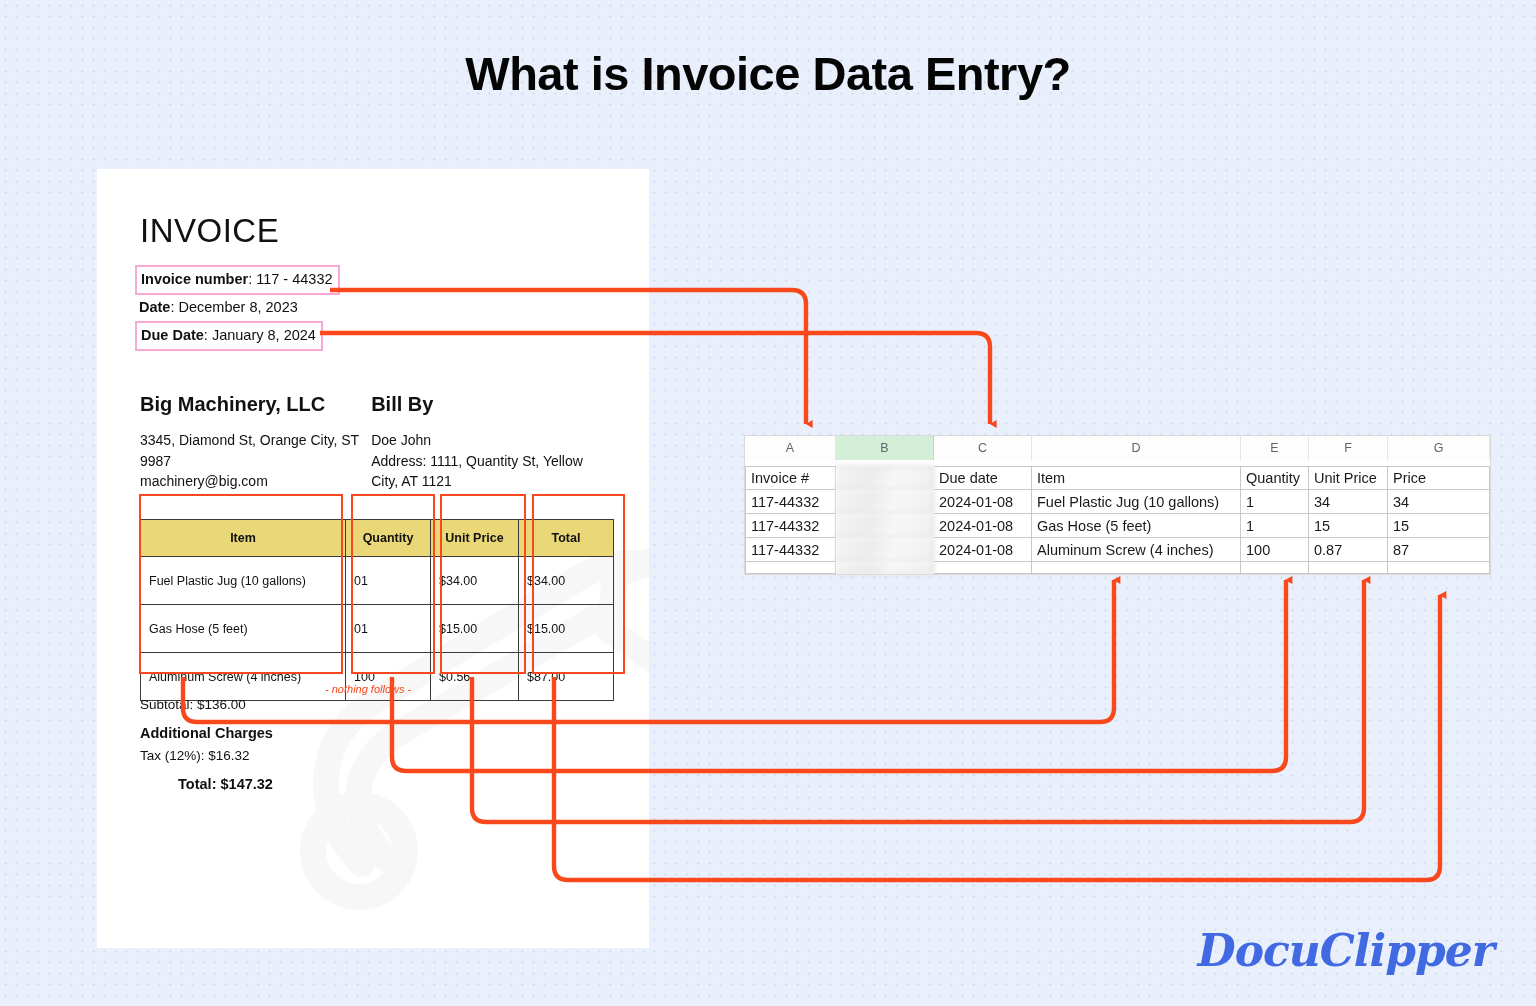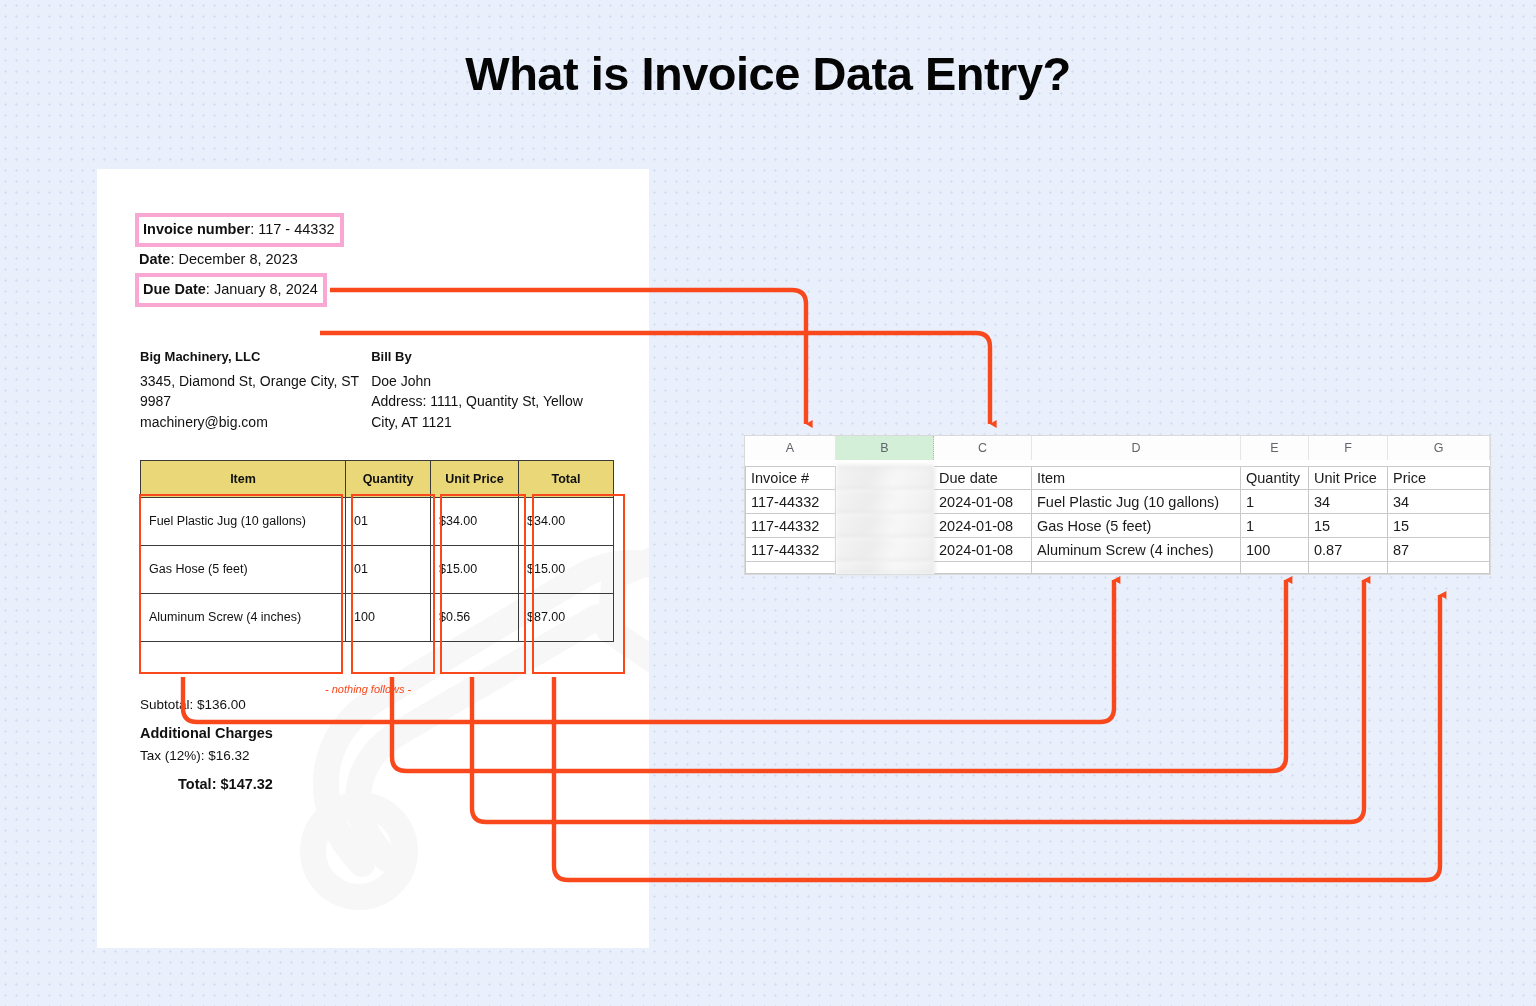--- a/index.html
+++ b/index.html
@@ -47,31 +47,31 @@
   .inv-heading {
     font-size: 33px; font-weight: 400; letter-spacing: .5px;
     color: #111; margin-bottom: 16px; line-height: 1.1;
   }
   .inv-meta-line {
     font-size: 14.5px; color: #111; line-height: 1.45;
     display: inline-block; position: relative;
   }
   .inv-meta-line b { font-weight: bold; }
   .hl-box {
-    border: 4px solid #f9a8d4;
+    border: 2px solid #f9a8d4;
     padding: 2px 5px 3px 4px;
     margin-left: -5px;
     display: inline-block;
   }
   .plain-line { padding: 2px 5px 3px 4px; margin-left: -5px; display: inline-block; }
 
   .party-wrap { display: flex; margin-top: 42px; }
   .party-col-1 { width: 243px; }
   .party-col-2 { width: 250px; }
-  .party-title { font-size: 13px; font-weight: bold; color: #111; margin-bottom: 7px; }
+  .party-title { font-size: 20px; font-weight: bold; color: #111; margin-bottom: 14px; }
   .party-body { font-size: 14px; color: #111; line-height: 1.45; }
 
   
   #inv-table {
     margin-top: 28px;
     width: 473px;
     border-collapse: collapse;
     table-layout: fixed;
   }
   #inv-table th, #inv-table td {
@@ -176,20 +176,21 @@
     <svg id="invoice-watermark" viewBox="0 0 520 520">
       <g fill="none" stroke="#f0f0f0" stroke-width="26" stroke-linecap="round" stroke-linejoin="round">
         <path d="M115 405 C 60 350, 70 275, 130 240 L 330 120 C 370 95, 420 100, 450 130"></path>
         <path d="M140 400 C 95 355, 105 300, 155 272 L 350 158"></path>
         <path d="M420 95 l 48 30 -10 56 -52 20 -44 -30 6 -54 z"></path>
         <circle cx="112" cy="392" r="46"></circle>
       </g>
     </svg>
 
     <div id="invoice-inner">
+      <div class="inv-heading">INVOICE</div>
 
       <div>
         <div class="inv-meta-line hl-box">
           <b>Invoice number</b><span>: 117 - 44332</span>
         </div>
       </div>
       <div>
         <div class="inv-meta-line plain-line">
           <b>Date</b><span>: December 8, 2023</span>
         </div>
@@ -351,14 +352,15 @@
       <path d="M183,677 L183,708 Q183,722 197,722 L1100,722 Q1114,722 1114,708 L1114,580" marker-end="url(#arrowUp)"></path>
 
       <path d="M392,677 L392,757 Q392,771 406,771 L1272,771 Q1286,771 1286,757 L1286,580" marker-end="url(#arrowUp)"></path>
 
       <path d="M472,677 L472,808 Q472,822 486,822 L1350,822 Q1364,822 1364,808 L1364,580" marker-end="url(#arrowUp)"></path>
 
       <path d="M554,677 L554,866 Q554,880 568,880 L1426,880 Q1440,880 1440,866 L1440,595" marker-end="url(#arrowUp)"></path>
     </g>
   </svg>
 
+  <div id="logo">DocuClipper</div>
 
 </div>
 
 </body></html>

